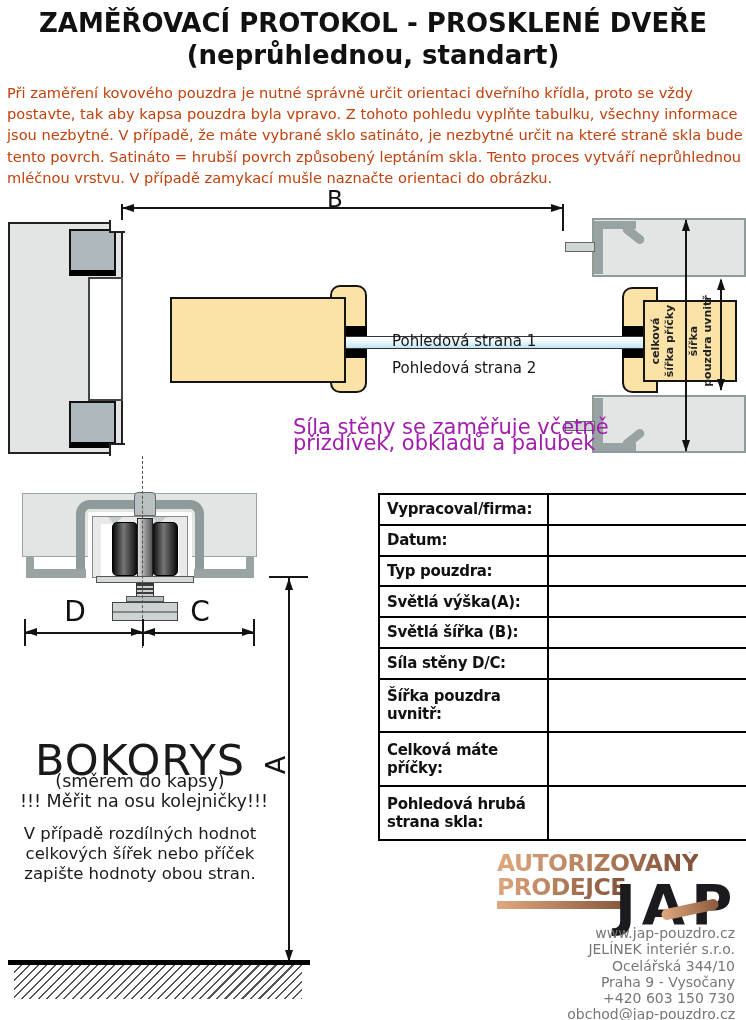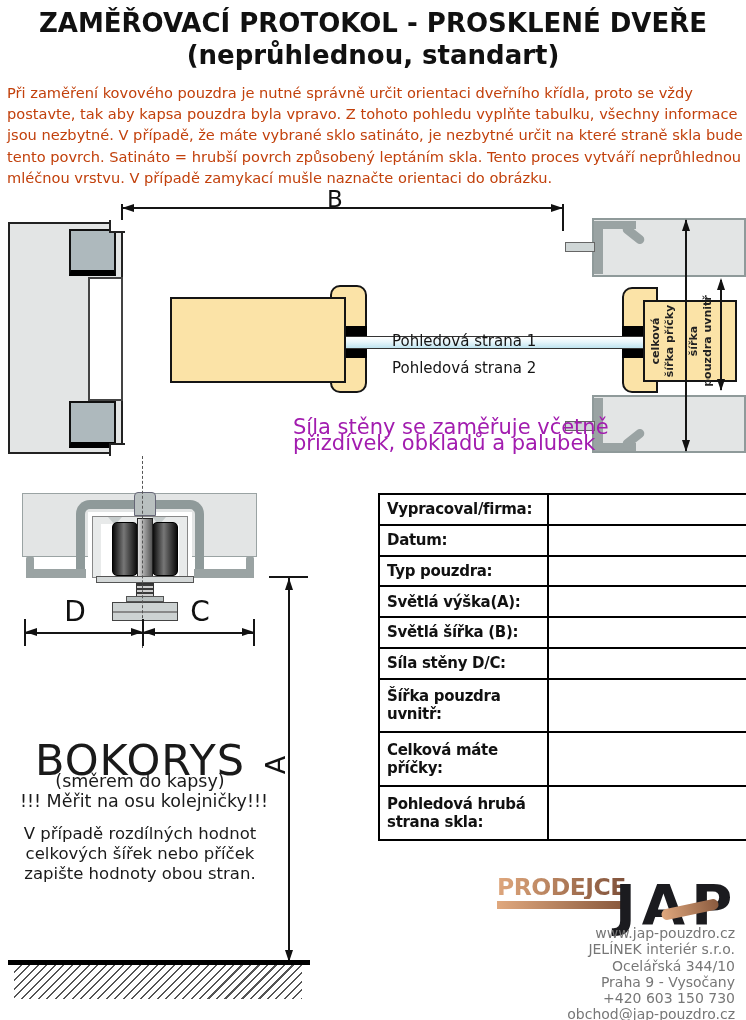--- a/index.html
+++ b/index.html
@@ -209,20 +209,21 @@
       </tr>
       <tr>
         <td class="lbl wrap">Pohledová hrubá strana skla:</td>
         <td class="val"></td>
       </tr>
     </tbody>
       </table>
   </div>
 
   <div class="layer">
+    <div class="abs copper-txt" style="left:497px;top:852px;">AUTORIZOVANÝ</div>
     <div class="abs copper-txt" style="left:497px;top:876px;">PRODEJCE</div>
     <div class="abs copper-bar" style="left:497px;top:901px;width:124px;height:8px;"></div>
     <div class="abs brand" style="left:615px;top:880px;">JAP</div>
     <div class="abs copper-bar" style="left:661px;top:904px;width:58px;height:11px;border-radius:6px;transform:rotate(-12deg);"></div>
     <div class="abs contact" style="left:493px;top:925px;">
       <div>www.jap-pouzdro.cz</div>
       <div>JELÍNEK interiér s.r.o.</div>
       <div>Ocelářská 344/10</div>
       <div>Praha 9 - Vysočany</div>
       <div>+420 603 150 730</div>

